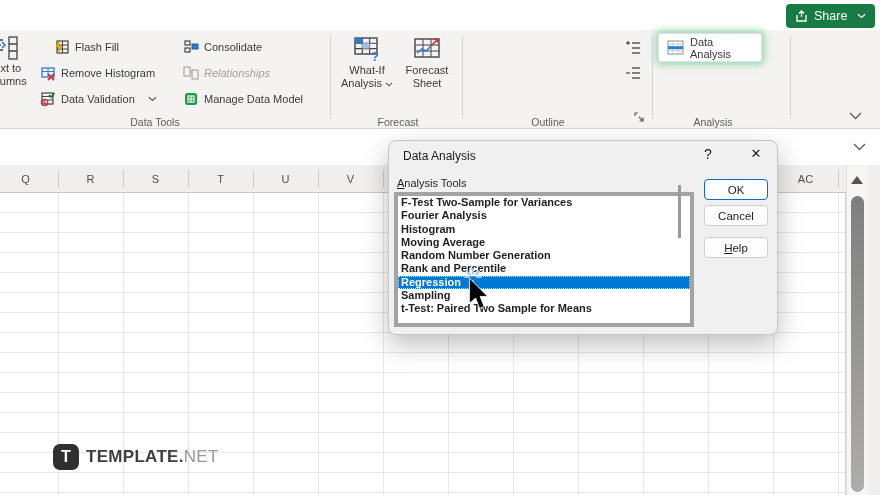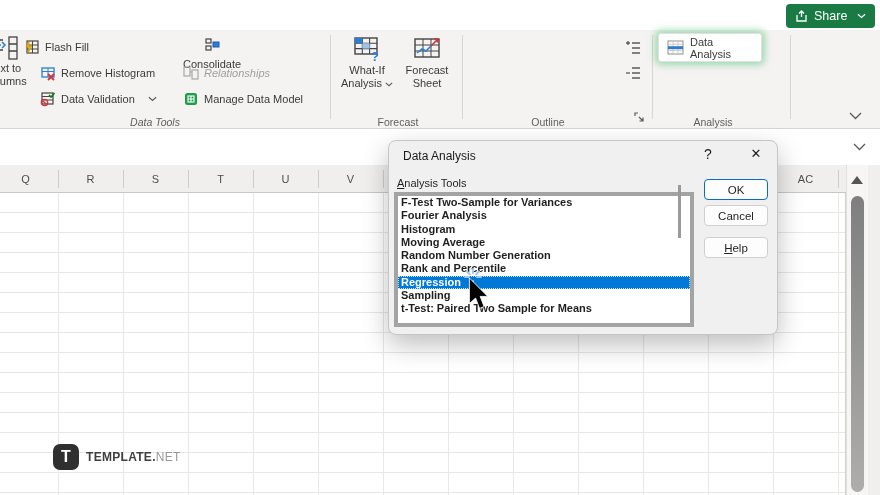--- a/index.html
+++ b/index.html
@@ -44,21 +44,21 @@
 
   
   .vscroll { position:absolute; left:846px; top:165px; width:22px; height:330px; background:#f7f6f5; border-left:1px solid #e3e1df; }
   .vscroll .up { position:absolute; left:4px; top:11px; width:0; height:0; border-left:6px solid transparent; border-right:6px solid transparent; border-bottom:8px solid #555; }
   .vscroll .thumb { position:absolute; left:4px; top:31px; width:13px; height:296px; border-radius:7px; background:linear-gradient(#7f7f7f,#aeadac); }
   .edge-strip { position:absolute; left:868px; top:165px; width:12px; height:330px; background:#f1efee; }
 
   
   .watermark { position:absolute; left:53px; top:444px; display:flex; align-items:center; gap:7px; }
   .wm-badge { width:26px; height:26px; border-radius:7px; background:#2f2f2f; color:#fff; font-weight:bold; font-size:16px; display:flex; align-items:center; justify-content:center; }
-  .wm-text { font-size:12px; letter-spacing:.3px; }
+  .wm-text { font-size:17px; letter-spacing:.3px; }
   .wm-bold { font-weight:700; color:#3f3f3f; }
   .wm-light { font-weight:400; color:#98989a; }
 
   
   .dialog { position:absolute; left:388px; top:140px; width:390px; height:195px; background:#f0f0f0; border:1px solid #c6c6c6; border-radius:8px;
     box-shadow:0 10px 26px rgba(0,0,0,.25); font-size:11px; }
   .dlg-title { position:absolute; left:14px; top:8px; font-size:12px; color:#1b1b1b; }
   .dlg-help { position:absolute; left:308px; top:5px; width:22px; text-align:center; font-size:14px; color:#1b1b1b; }
   .dlg-close { position:absolute; left:356px; top:5px; width:22px; text-align:center; font-size:13px; color:#1b1b1b; }
   .tools-label { position:absolute; left:8px; top:36px; color:#1f1f1f; }
@@ -106,21 +106,21 @@
     <svg class="ico" width="28" height="28" viewBox="0 0 28 28">
       <path d="M2 6 h10 M2 16 h10" stroke="#444" stroke-width="1.5"></path>
       <path d="M2 11 h8 M11 8 l3 3 l-3 3" stroke="#2b7cd3" stroke-width="1.5" fill="none"></path>
       <rect x="18" y="3" width="8" height="22" fill="none" stroke="#444" stroke-width="1.3"></rect>
       <path d="M18 10 h8 M18 17 h8" stroke="#444" stroke-width="1.3"></path>
     </svg>
     <span class="lbl">Text to</span>
     <span class="lbl">Columns</span>
   </div>
 
-  <div class="small-btn" style="left:24px; top:7px;">
+  <div class="small-btn" style="left:54px; top:7px;">
     <svg class="ico" width="16" height="16" viewBox="0 0 16 16">
         <rect x="3" y="2" width="11" height="12" fill="none" stroke="#444" stroke-width="1.2"></rect>
         <path d="M3 6 h11 M3 10 h11 M8.5 2 v12" stroke="#444" stroke-width="1"></path>
         <path d="M5 1 L2 8 h3 L3.5 15 L8 7 H5 Z" fill="#f2b600" stroke="#b98900" stroke-width=".6"></path>
       </svg>
     <span>Flash Fill</span>
   </div>
   <div class="small-btn" style="left:40px; top:33px;">
     <svg class="ico" width="16" height="16" viewBox="0 0 16 16">
         <rect x="2" y="3" width="12" height="9" fill="none" stroke="#2b7cd3" stroke-width="1.3"></rect>
@@ -136,21 +136,21 @@
         <path d="M9 4 l2 2 l3.5-4" fill="none" stroke="#107c10" stroke-width="1.6"></path>
         <circle cx="4.5" cy="11.5" r="3.2" fill="none" stroke="#d13438" stroke-width="1.3"></circle>
         <path d="M2.3 9.3 L6.7 13.7" stroke="#d13438" stroke-width="1.3"></path>
       </svg>
     <span>Data Validation</span>
     <svg class="ico chev" style="margin-left:8px" width="9" height="6" viewBox="0 0 10 6">
         <path d="M1 1 L5 4.5 L9 1" fill="none" stroke="#5b5a59" stroke-width="1.3"></path>
       </svg>
   </div>
 
-  <div class="small-btn" style="left:183px; top:7px;flex-direction:column;">
+  <div class="small-btn" style="left:183px; top:7px;">
     <svg class="ico" width="16" height="16" viewBox="0 0 16 16">
         <rect x="2" y="2" width="5" height="4" fill="none" stroke="#444" stroke-width="1.2"></rect>
         <rect x="2" y="9" width="5" height="4" fill="none" stroke="#444" stroke-width="1.2"></rect>
         <rect x="9" y="5" width="6" height="5" fill="#2b7cd3" stroke="#1c5ea8" stroke-width="1"></rect>
       </svg>
     <span>Consolidate</span>
   </div>
   <div class="small-btn disabled" style="left:183px; top:33px;font-style:italic;">
     <svg class="ico" width="16" height="16" viewBox="0 0 16 16">
         <rect x="1" y="2" width="6" height="9" fill="none" stroke="#a9a7a5" stroke-width="1.2"></rect>
@@ -160,21 +160,21 @@
     <span>Relationships</span>
   </div>
   <div class="small-btn" style="left:183px; top:59px;justify-content:flex-end;">
     <svg class="ico" width="16" height="16" viewBox="0 0 16 16">
         <rect x="2" y="2" width="12" height="12" rx="2.5" fill="#1e9e49"></rect>
         <rect x="5" y="5" width="6" height="6" fill="none" stroke="#fff" stroke-width="1.1"></rect>
         <path d="M5 8 h6 M8 5 v6" stroke="#fff" stroke-width="1.1"></path>
       </svg>
     <span>Manage Data Model</span>
   </div>
-  <div class="grp-label" style="left:100px;font-style:italic;">Data Tools</div>
+  <div class="grp-label" style="left:100px;">Data Tools</div>
 
   <div class="rsep" style="left:330px;"></div>
 
   <div class="big-btn" style="left:338px; width:58px;">
     <svg class="ico" width="30" height="30" viewBox="0 0 30 30">
         <rect x="3" y="4" width="22" height="16" fill="none" stroke="#444" stroke-width="1.4"></rect>
         <path d="M3 9.3 h22 M3 14.6 h22 M10.3 4 v16 M17.6 4 v16" stroke="#444" stroke-width="1.1"></path>
         <rect x="3" y="4" width="7.3" height="5.3" fill="#2b7cd3"></rect>
         <rect x="10.3" y="9.3" width="7.3" height="5.3" fill="#9ec3e8"></rect>
         <text x="19" y="27" font-size="13" font-weight="bold" fill="#2b7cd3">?</text>

